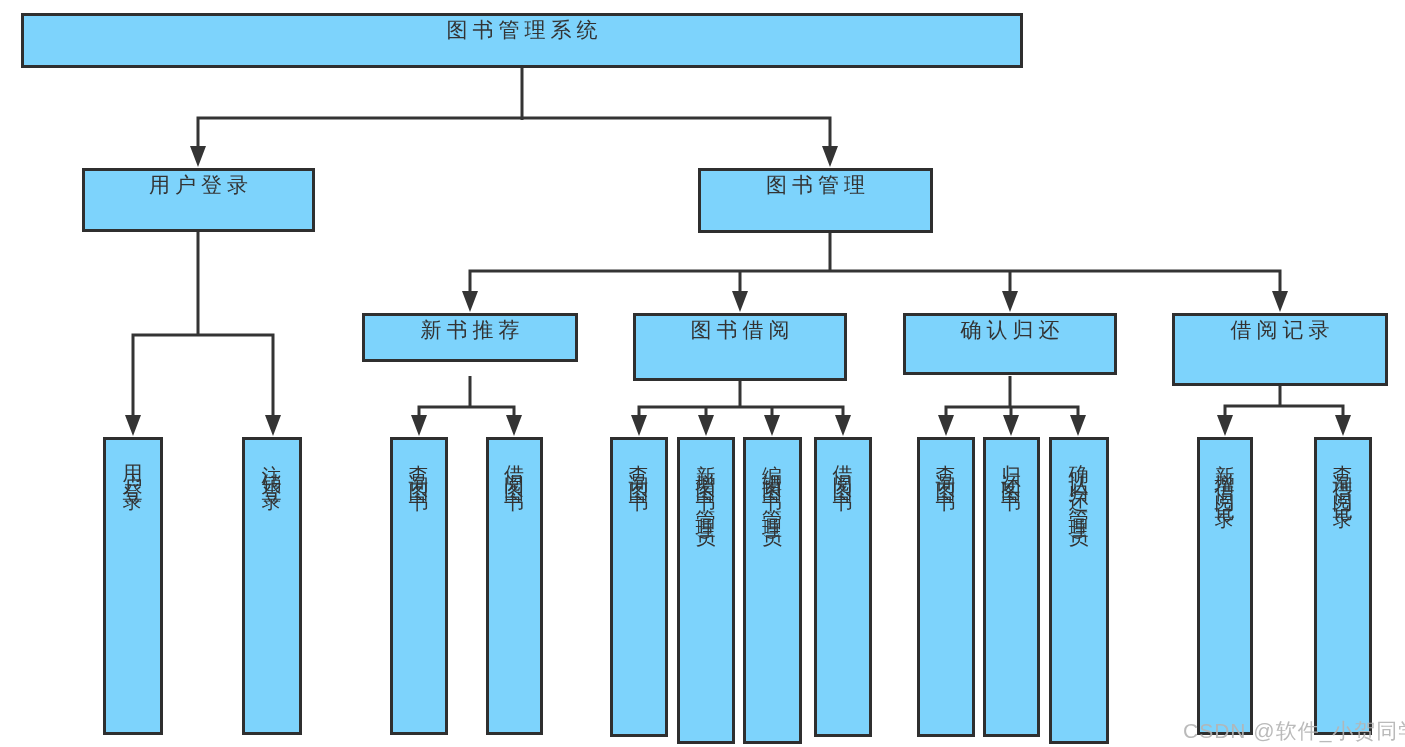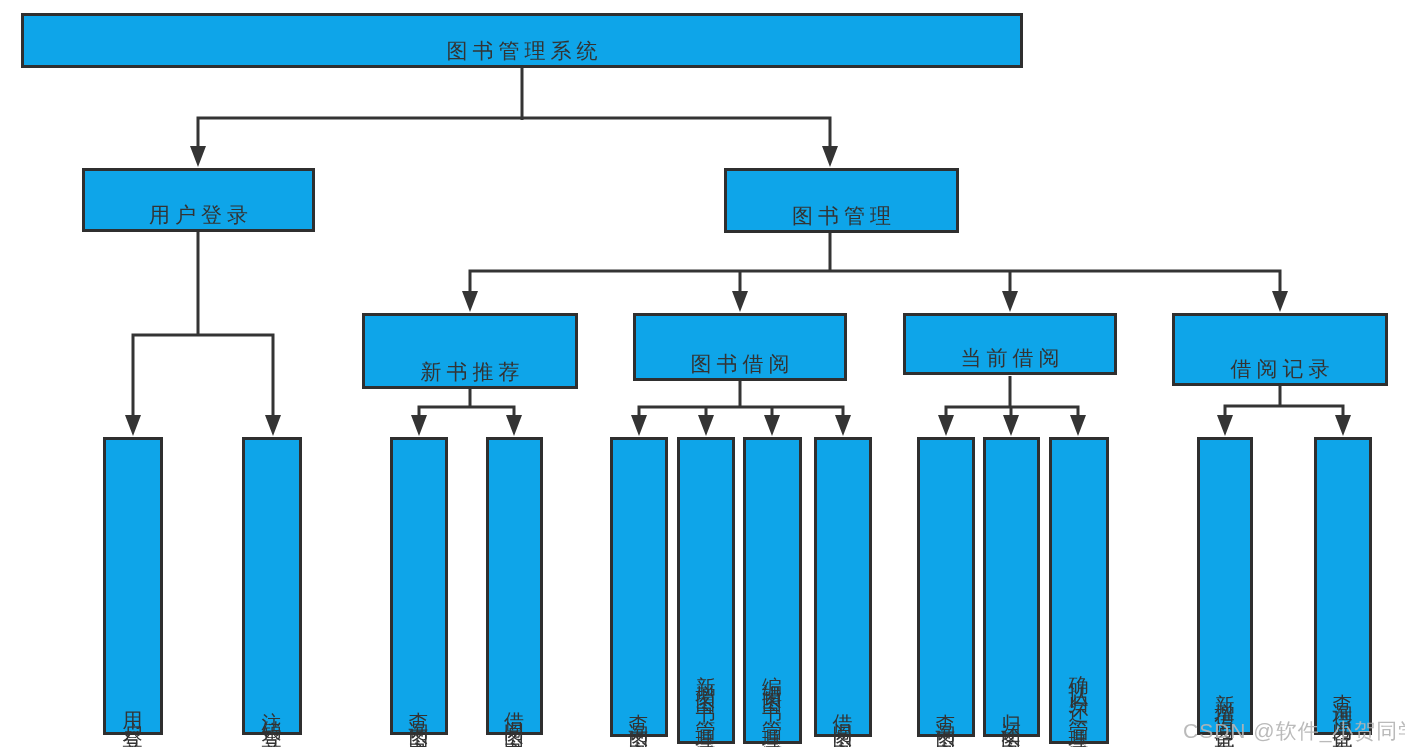--- a/index.html
+++ b/index.html
@@ -17,24 +17,24 @@
   }
   .connectors {
     position: absolute;
     left: 0;
     top: 0;
     z-index: 1;
   }
   .node {
     position: absolute;
     box-sizing: border-box;
-    background: #0ea5e9;
+    background: #7dd3fc;
     border: 3px solid #2f2f2f;
     display: flex;
-    align-items: flex-end;
+    align-items: flex-start;
     justify-content: center;
     color: #333333;
     z-index: 2;
   }
   .node.h span {
     font-size: 21px;
     letter-spacing: 5px;
     padding-left: 5px; 
     white-space: nowrap;
   }
@@ -123,32 +123,32 @@
       M1335 415 L1351 415 L1343 436 Z"></path>
   </svg>
 
   <div class="node h" style="left:21px;top:13px;width:1002px;height:55px">
     <span>图书管理系统</span>
   </div>
 
   <div class="node h" style="left:82px;top:168px;width:233px;height:64px">
     <span>用户登录</span>
   </div>
-  <div class="node h" style="left:724px;top:168px;width:235px;height:65px">
+  <div class="node h" style="left:698px;top:168px;width:235px;height:65px">
     <span>图书管理</span>
   </div>
 
-  <div class="node h" style="left:362px;top:313px;width:216px;height:76px">
+  <div class="node h" style="left:362px;top:313px;width:216px;height:49px">
     <span>新书推荐</span>
   </div>
   <div class="node h" style="left:633px;top:313px;width:214px;height:68px">
     <span>图书借阅</span>
   </div>
   <div class="node h" style="left:903px;top:313px;width:214px;height:62px">
-    <span>当前借阅</span>
+    <span>确认归还</span>
   </div>
   <div class="node h" style="left:1172px;top:313px;width:216px;height:73px">
     <span>借阅记录</span>
   </div>
 
   <div class="node v" style="left:103px;top:437px;width:60px;height:298px">
     <span>用户登录</span>
   </div>
   <div class="node v" style="left:242px;top:437px;width:60px;height:298px">
     <span>注销登录</span>

